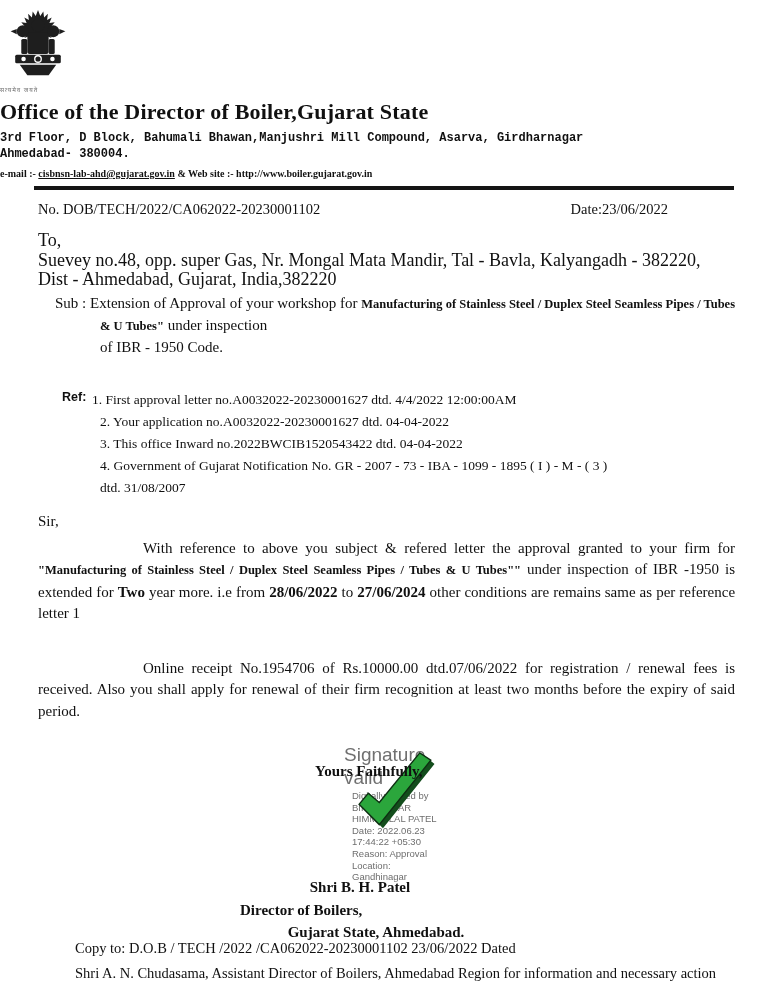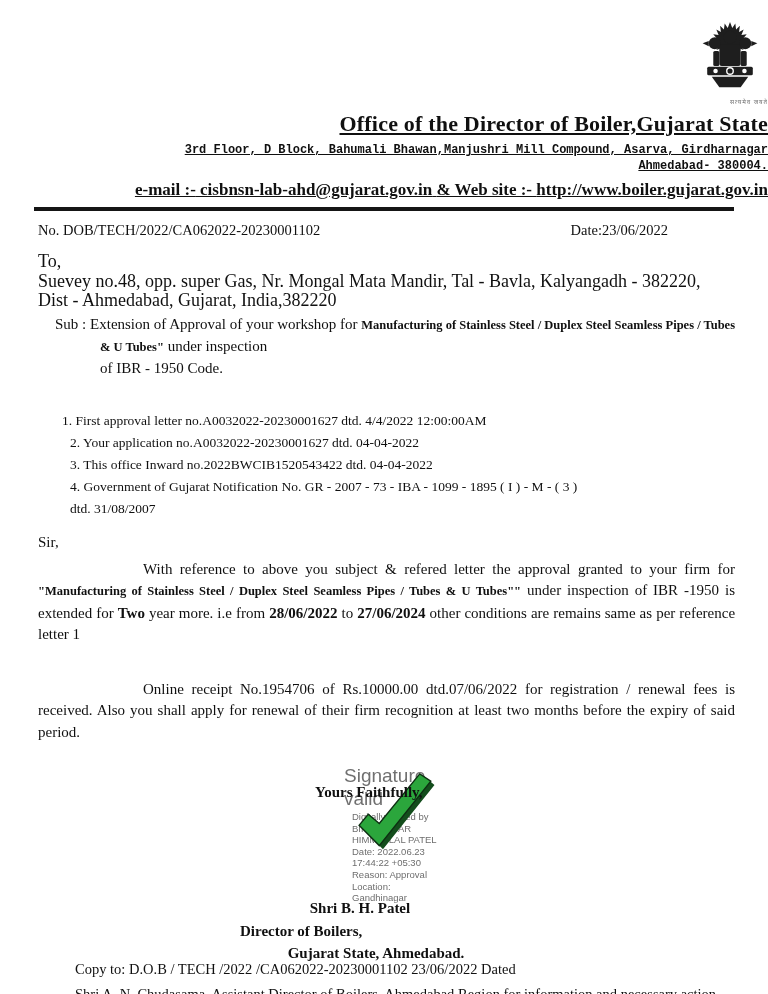--- a/index.html
+++ b/index.html
@@ -3,27 +3,27 @@
 <meta charset="utf-8">
 <style>
   * { margin:0; padding:0; box-sizing:border-box; }
   html,body { background:#ffffff; }
   .page {
     position:relative; width:768px; height:994px; margin:0 auto;
     background:#ffffff; color:#101010; overflow:hidden;
     font-family:"Liberation Serif", serif;
   }
   
-  .header { text-align:right; padding-top:20px;text-decoration:underline; }
+  .header { text-align:left; padding-top:8px; }
   .emblem { display:inline-block; line-height:0; }
   .emblem svg { width:76px; height:80px; }
   .emblem-caption { font-size:6px; color:#666; letter-spacing:1px; line-height:8px; margin-top:-2px; }
   .title { font-size:22px; font-weight:bold; letter-spacing:.2px; margin-top:3px; }
   .addr { font-family:"Liberation Mono", monospace; font-weight:bold; font-size:12px; line-height:16px; margin-top:5px; }
-  .email-line { font-weight:bold; font-size:17px; margin-top:6px; }
+  .email-line { font-weight:bold; font-size:10px; margin-top:6px; }
   .email-line .email { text-decoration:underline; }
   
   .rule { margin:7px 34px 0 34px; height:3px; border-top:3.5px solid #151515; border-bottom:1.5px solid #151515; }
   
   .refno-row { display:flex; justify-content:space-between; margin:11px 38px 0 38px; font-size:14.5px; }
   .refno-row .date { padding-right:62px; }
   
   .recipient { margin:13px 38px 0 38px; font-size:18px; line-height:19.5px; }
   
   .subject { margin:3px 33px 0 38px; font-size:15px; line-height:21px; text-align:justify;
@@ -116,20 +116,21 @@
 
   <div class="subject">
     <span>Sub :</span>
     <span>Extension  of  Approval  of  your  workshop  for</span>
     <b class="small-bold">Manufacturing  of  Stainless  Steel  /  Duplex  Steel  Seamless  Pipes  /  Tubes  &amp;  U Tubes"</b>
     <span>under inspection</span><br>
     <span>of  IBR - 1950 Code.</span>
   </div>
 
   <div class="refs">
+    <div class="ref-label">Ref:</div>
     <div class="ref-items">
       <div>1. First  approval letter no.A0032022-20230001627 dtd. 4/4/2022  12:00:00AM</div>
       <div class="indent">2.  Your  application no.A0032022-20230001627 dtd. 04-04-2022</div>
       <div class="indent">3. This office Inward no.2022BWCIB1520543422 dtd. 04-04-2022</div>
       <div class="indent">4. Government of Gujarat Notification No.  GR - 2007 - 73 - IBA - 1099 - 1895 ( I ) - M - ( 3 )</div>
       <div class="indent">dtd. 31/08/2007</div>
     </div>
   </div>
 
   <div class="salutation">Sir,</div>

